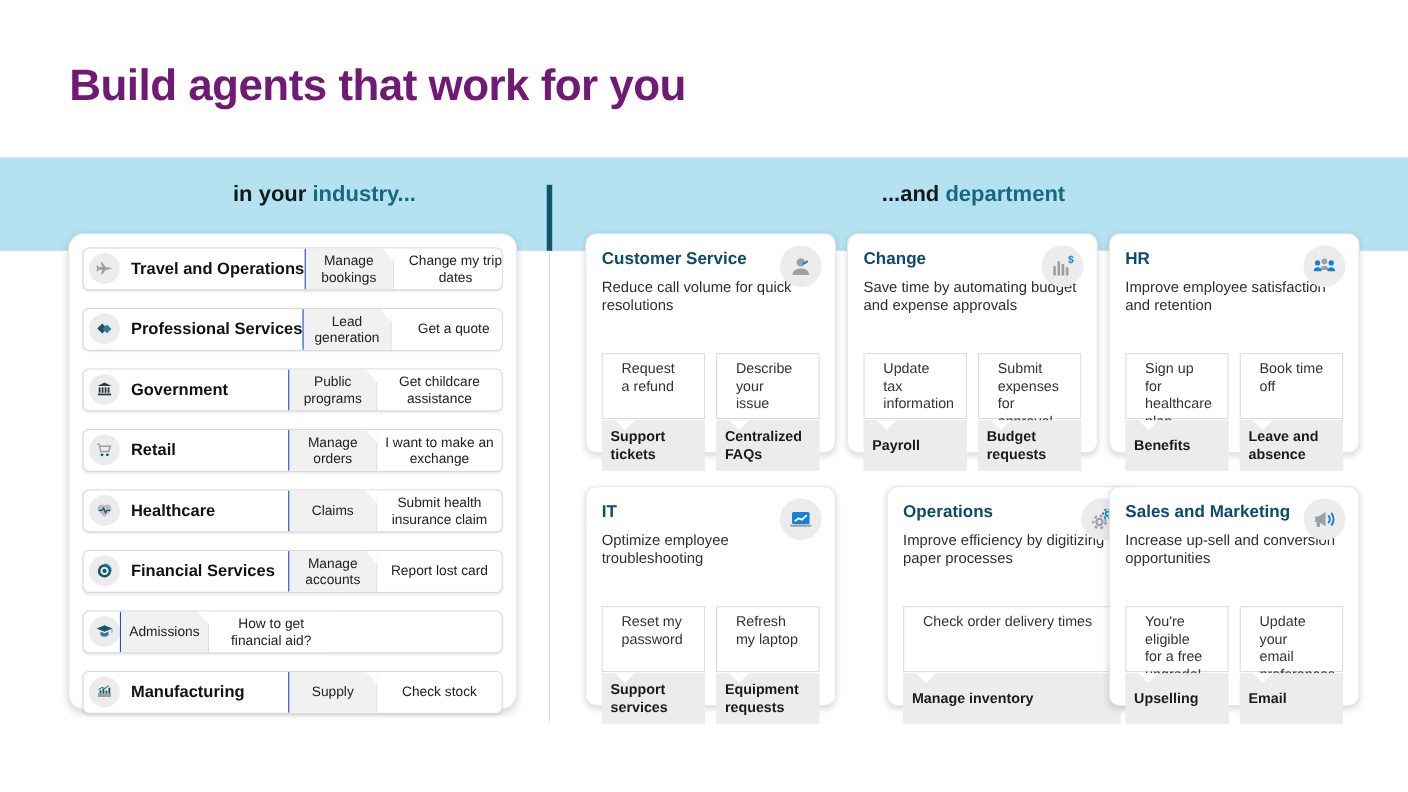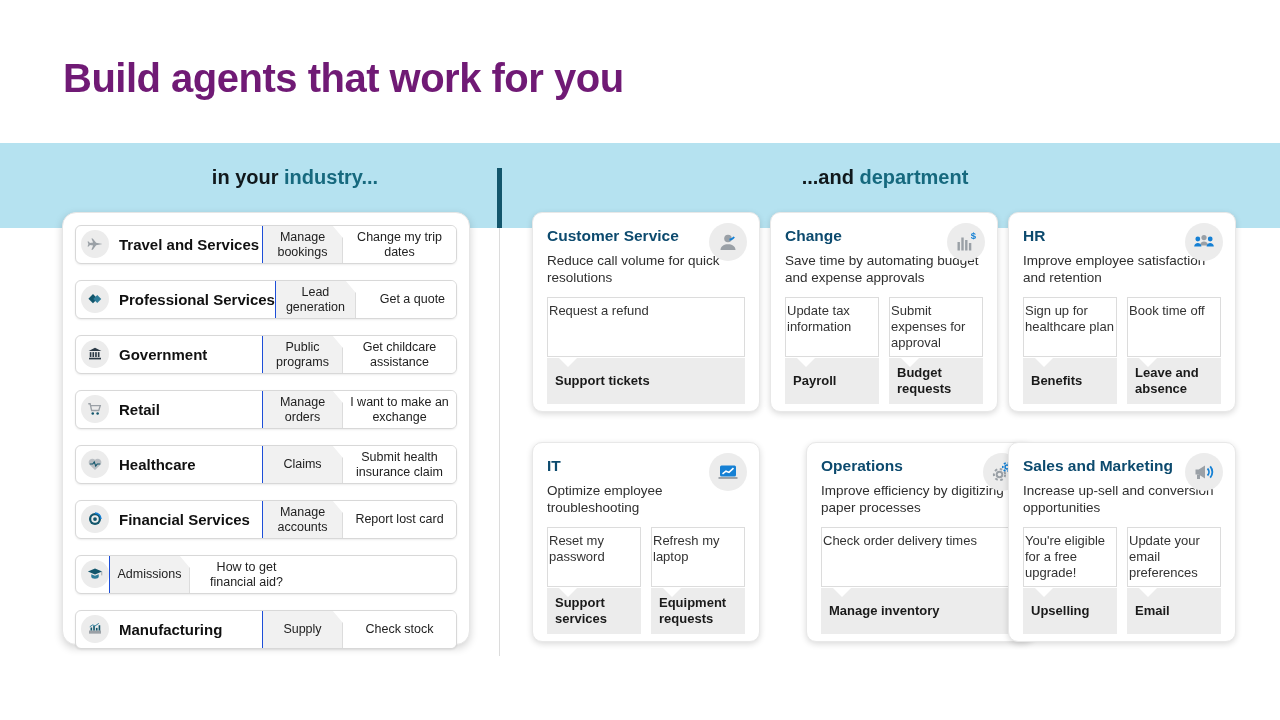--- a/index.html
+++ b/index.html
@@ -76,21 +76,21 @@
     background:#ececec;display:flex;align-items:center;justify-content:center;
   }
   .card-icon-circle svg{width:24px;height:24px;display:block;}
   .card-desc{
     margin-top:6px;font-size:13.5px;line-height:1.32;color:#2f2f2f;min-height:36px;
   }
   .card-cols{display:flex;gap:10px;margin-top:9px;}
   .ccol{flex:1 1 0;min-width:0;}
   .bubble{
     height:60px;box-sizing:border-box;border:1px solid #dcdcdc;background:#fff;
-    padding:5px 1px;font-size:13px;line-height:1.25;color:#333;
+    padding:5px 17px;font-size:13px;line-height:1.25;color:#333;margin-top:24px;
   }
   .tag{
     position:relative;height:46px;box-sizing:border-box;margin-top:1px;
     background:var(--tag-gray,#ececec);display:flex;align-items:center;
     padding:4px 8px;font-size:13px;font-weight:700;color:#1a1a1a;line-height:1.2;
   }
   .tag::before{
     content:'';position:absolute;top:0;left:12px;width:0;height:0;
     border-left:9px solid transparent;border-right:9px solid transparent;
     border-top:9px solid #fff;
@@ -108,21 +108,21 @@
 <div class="divider-thin"></div>
 
 <div class="industry-panel">
   <div id="industry-list">
   <div class="industry-row">
     <span class="row-icon-circle">
           <svg viewBox="0 0 24 24">
             <path fill="#9aa0a6" d="M22 12l-8.5-1.8L9 4.5H7.2l2.3 5.5-4.3.6L3.6 8.6H2l1.2 3.4L2 15.4h1.6l1.6-2.1 4.3.6-2.3 5.6H9l4.5-5.7L22 12z"></path>
           </svg>
         </span>
-    <span class="row-name">Travel and Services</span>
+    <span class="row-name">Travel and Operations</span>
     <span class="chip chip1">Manage bookings</span>
     <span class="chip chip2">Change my trip dates</span>
   </div>
 
   <div class="industry-row">
     <span class="row-icon-circle">
           <svg viewBox="0 0 24 24">
             <rect x="5" y="7.2" width="8.6" height="8.6" transform="rotate(45 9.3 11.5)" fill="#12566c"></rect>
             <rect x="11.2" y="8.2" width="7.6" height="7.6" transform="rotate(45 15 12)" fill="#2e7d9a"></rect>
           </svg>
@@ -226,20 +226,24 @@
           <path d="M4.5 20c0-4 3.7-5.8 7.5-5.8s7.5 1.8 7.5 5.8z" fill="#9aa0a6"></path>
           <path d="M13.5 9.5a4.8 4.8 0 0 0 4.6-2.6" fill="none" stroke="#1580d4" stroke-width="1.8"></path>
         </svg>
       </span>
     <div class="card-desc">Reduce call volume for quick resolutions</div>
     <div class="card-cols">
       <div class="ccol">
         <div class="bubble">Request a refund</div>
         <div class="tag">Support tickets</div>
       </div>
+      <div class="ccol">
+        <div class="bubble">Describe your issue</div>
+        <div class="tag">Centralized FAQs</div>
+      </div>
     </div>
   </div>
 
   <div class="card" style="left: 770px; top: 212px;">
     <span class="card-title">Change</span>
     <span class="card-icon-circle">
         <svg viewBox="0 0 24 24">
           <rect x="3.5" y="12" width="2.4" height="8.5" fill="#9aa0a6"></rect>
           <rect x="7.3" y="7.5" width="2.4" height="13" fill="#9aa0a6"></rect>
           <rect x="11.1" y="10" width="2.4" height="10.5" fill="#9aa0a6"></rect>

